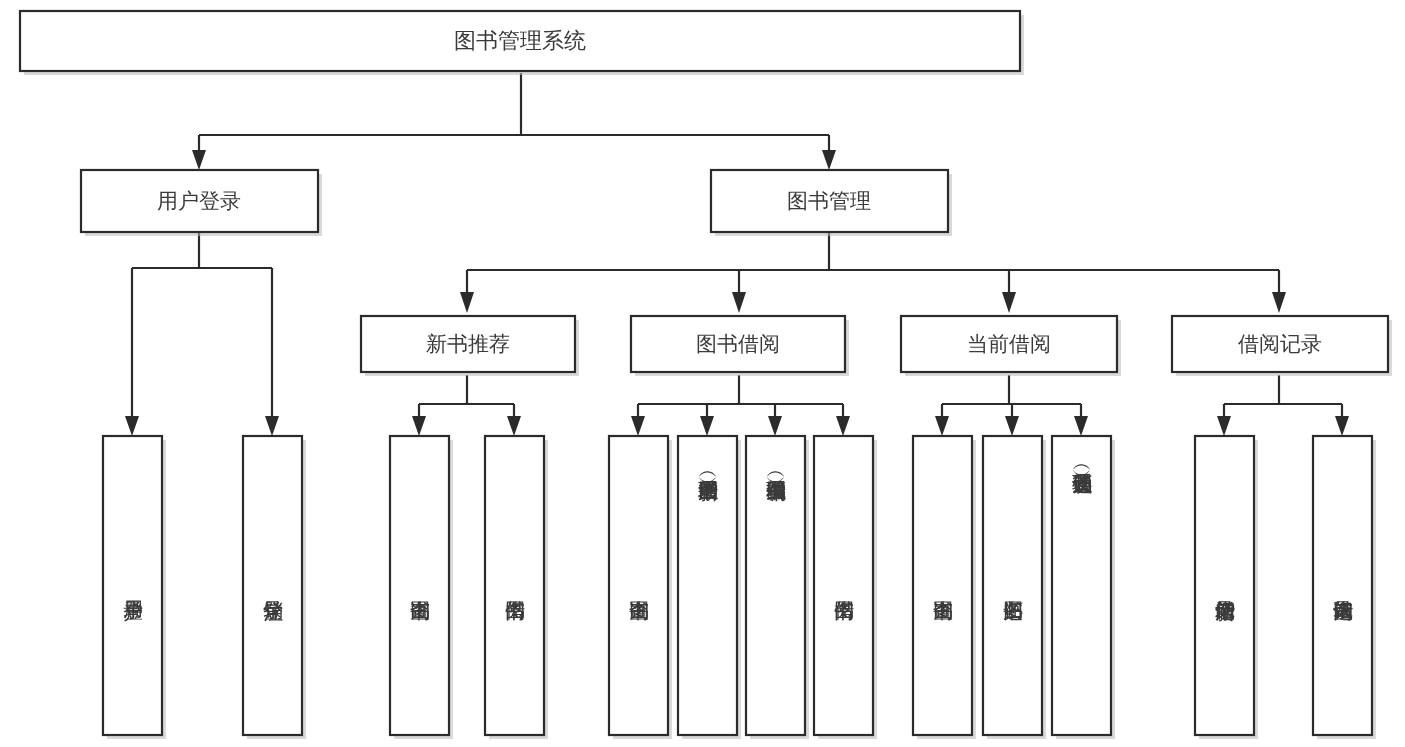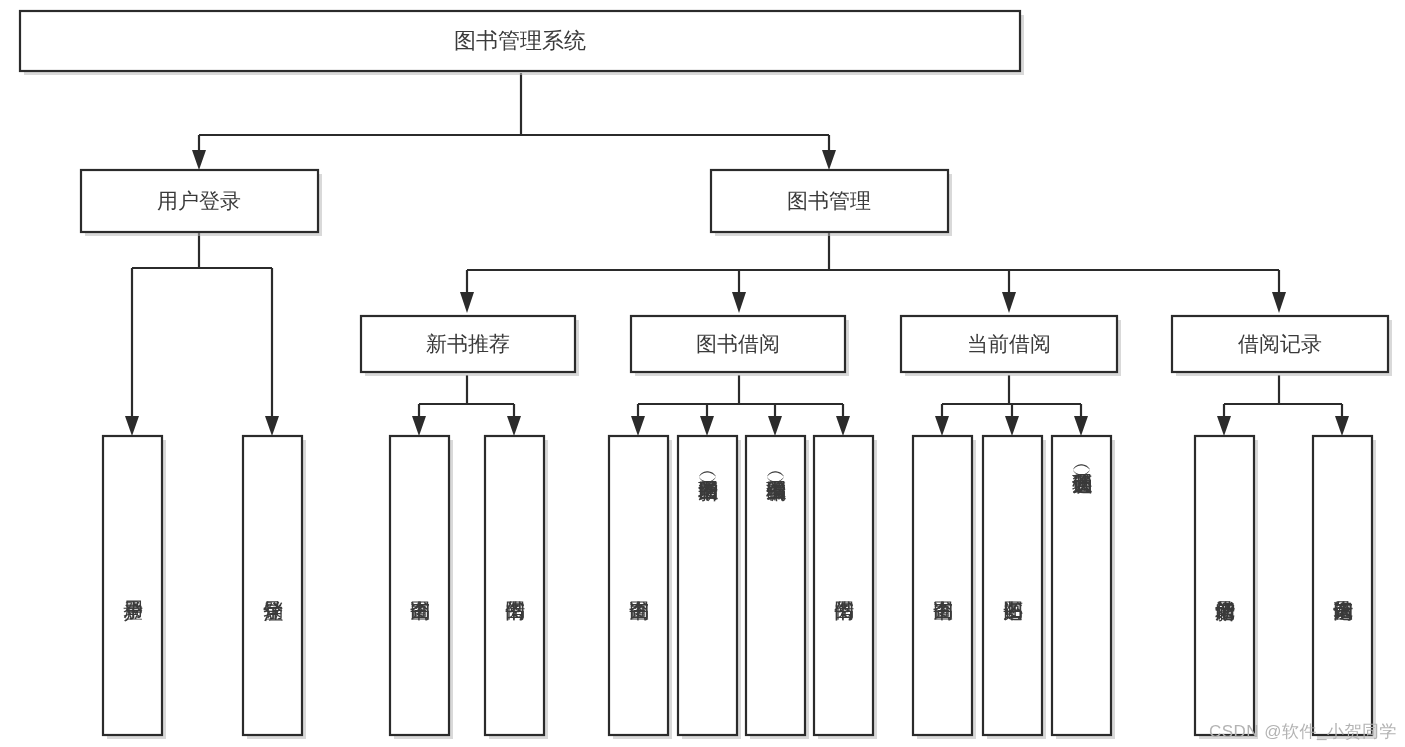--- a/index.html
+++ b/index.html
@@ -226,14 +226,13 @@
       <rect class="node-rect" x="1195" y="436" width="59" height="299"></rect>
       <text class="node-label label-v" x="1224" y="585" writing-mode="tb">新增借阅记录</text>
     </g>
     <g>
       <rect class="node-shadow" x="1317" y="440" width="59" height="299"></rect>
       <rect class="node-rect" x="1313" y="436" width="59" height="299"></rect>
       <text class="node-label label-v" x="1342" y="585" writing-mode="tb">查询借阅记录</text>
     </g>
   </svg>
 
-  <div class="watermark">CSDN @软件_小贺同学</div>
 </div>
 
 </body></html>

